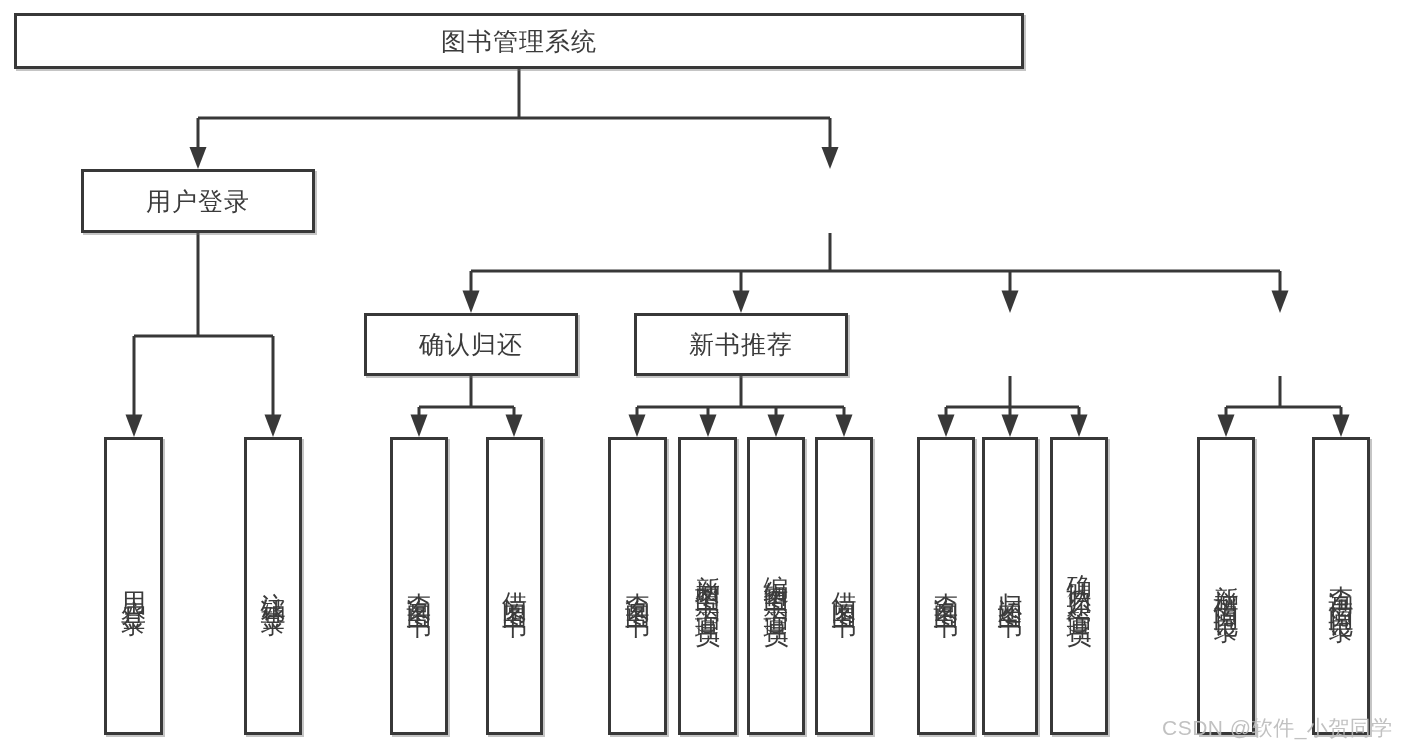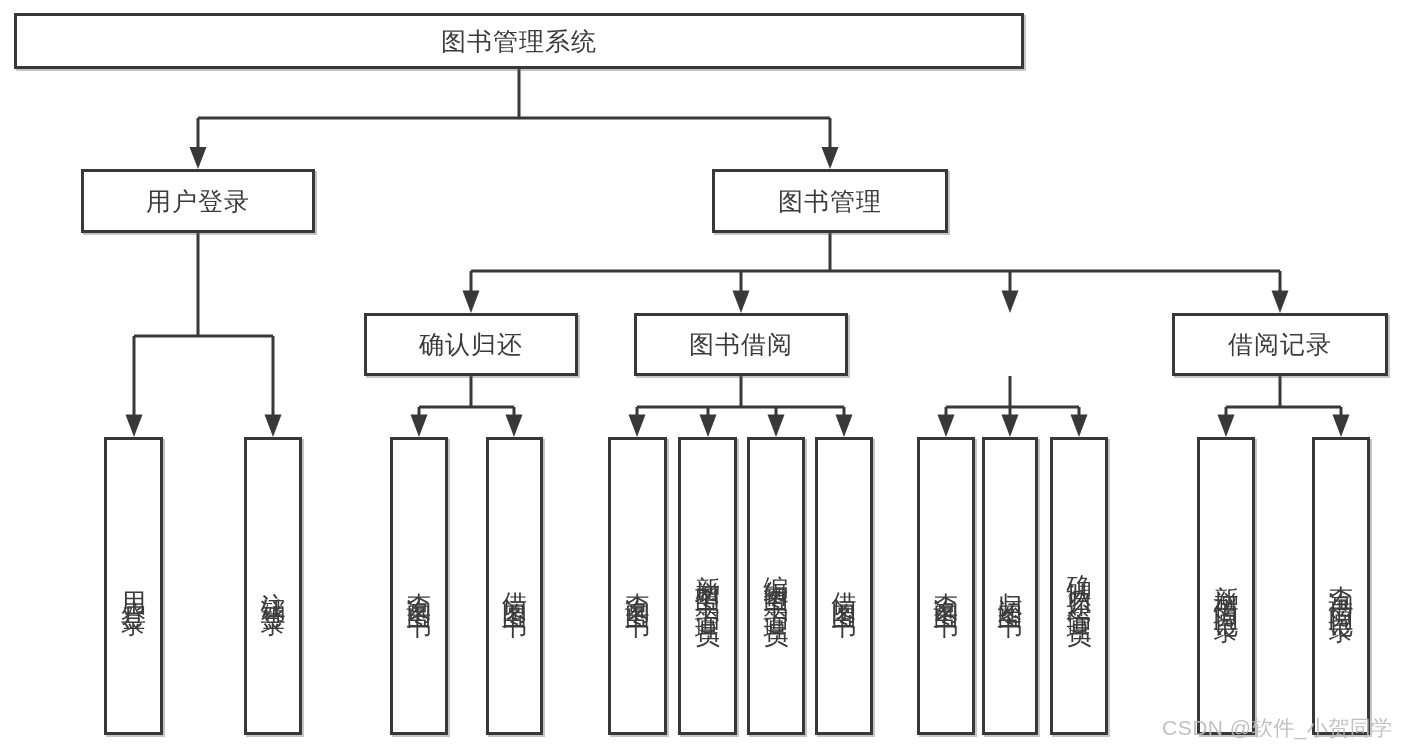--- a/index.html
+++ b/index.html
@@ -71,25 +71,23 @@
     <polygon points="1070.5,414.5 1087.5,414.5 1079,437"></polygon>
 
     <path d="M1280 376 V407 M1226 407 H1341 M1226 407 V428 M1341 407 V428"></path>
     <polygon points="1217.5,414.5 1234.5,414.5 1226,437"></polygon>
     <polygon points="1332.5,414.5 1349.5,414.5 1341,437"></polygon>
   </svg>
 
   <div class="node h" style="left:14px;top:13px;width:1010px;height:56px">图书管理系统</div>
 
   <div class="node h" style="left:81px;top:169px;width:234px;height:64px">用户登录</div>
-  <div class="node h" style="left:712px;top:169px;width:236px;height:64px">图书管理</div>
 
   <div class="node h" style="left:364px;top:313px;width:214px;height:63px">确认归还</div>
-  <div class="node h" style="left:634px;top:313px;width:214px;height:63px">图书借阅</div>
-  <div class="node h" style="left:1172px;top:313px;width:216px;height:63px">借阅记录</div>
+  <div class="node h" style="left:634px;top:313px;width:214px;height:63px">新书推荐</div>
 
   <div class="node v" style="left:104px;top:437px;width:59px;height:298px">用户登录</div>
   <div class="node v" style="left:244px;top:437px;width:58px;height:298px">注销登录</div>
 
   <div class="node v" style="left:390px;top:437px;width:58px;height:298px">查询图书</div>
   <div class="node v" style="left:486px;top:437px;width:57px;height:298px">借阅图书</div>
 
   <div class="node v" style="left:608px;top:437px;width:59px;height:298px">查询图书</div>
   <div class="node v" style="left:678px;top:437px;width:59px;height:298px">新增图书（管理员）</div>
   <div class="node v" style="left:747px;top:437px;width:58px;height:298px">编辑图书（管理员）</div>

